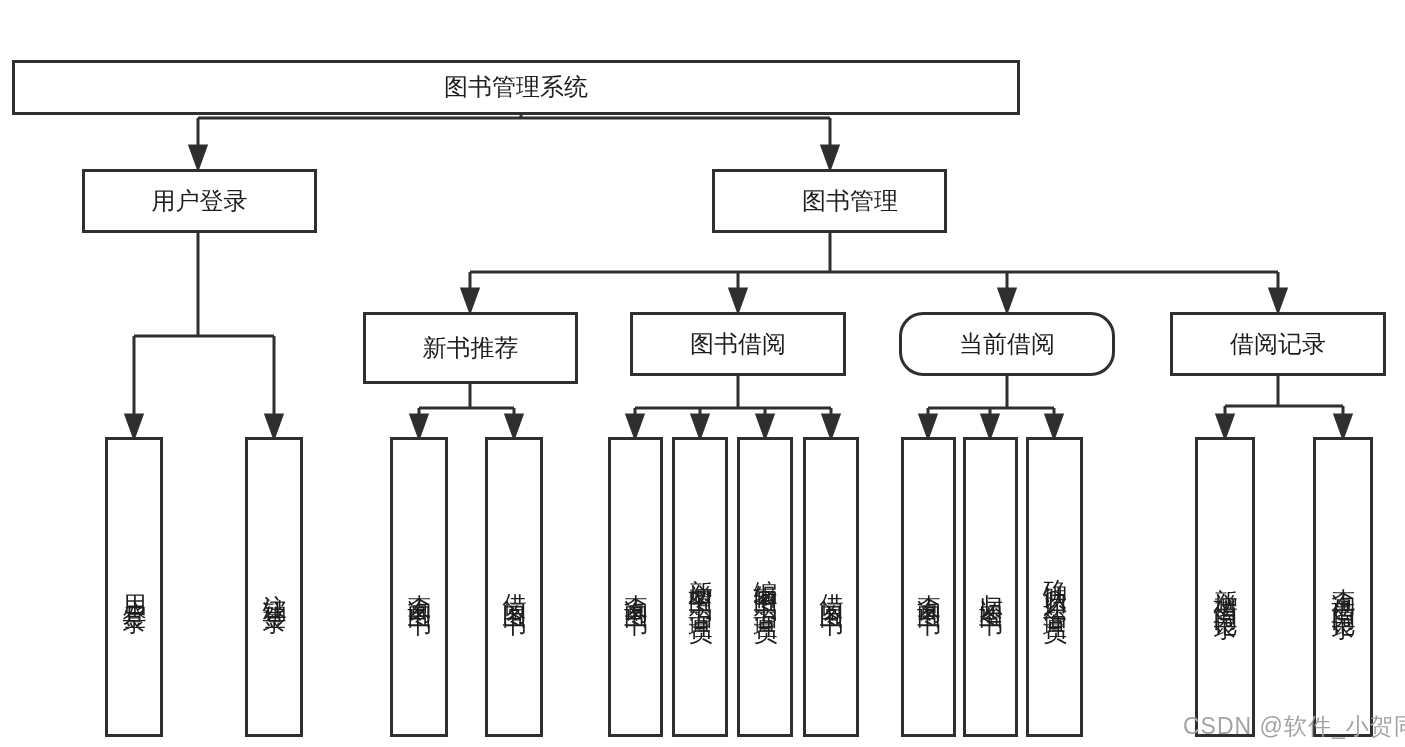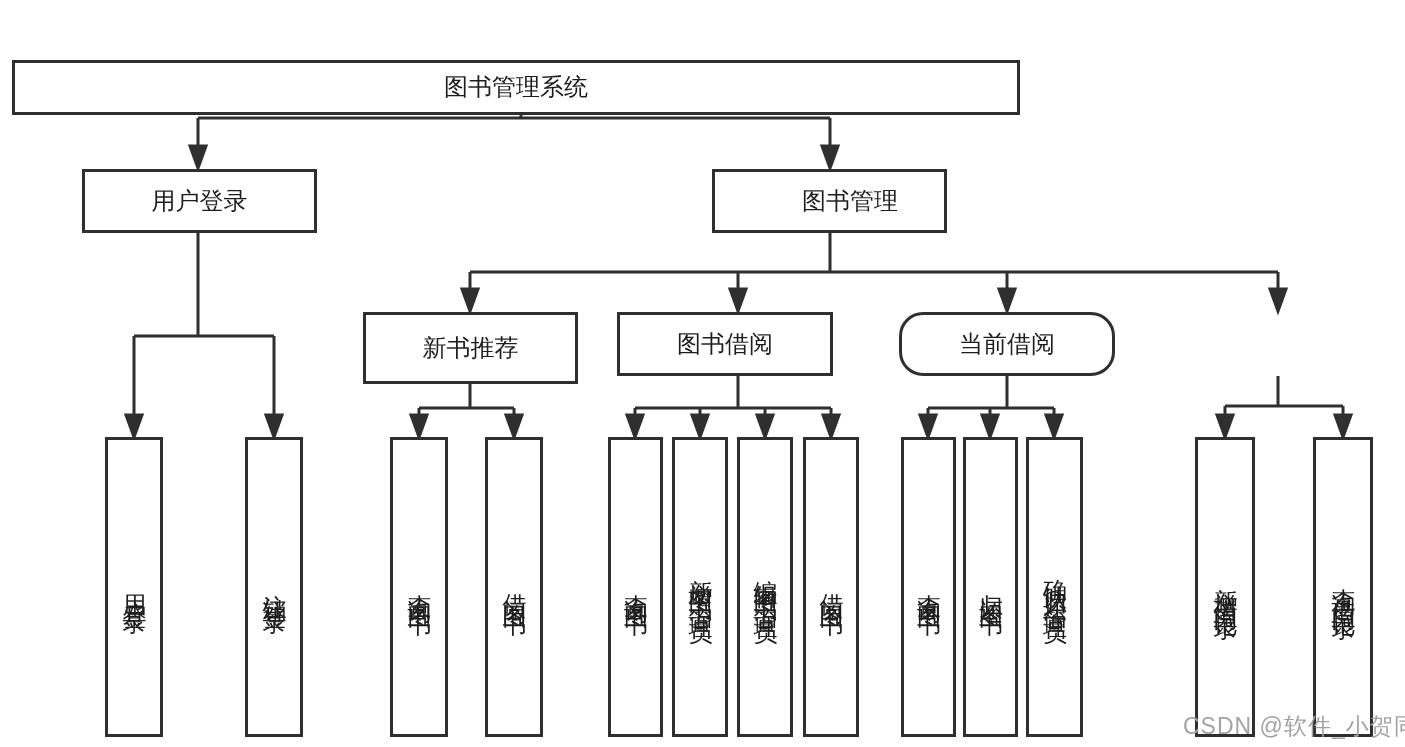--- a/index.html
+++ b/index.html
@@ -107,22 +107,23 @@
       </g>
     </g>
   </svg>
 
   <div class="node" style="left:12px; top:13px; width:1008px; height:55px;margin-top:47px;">图书管理系统</div>
 
   <div class="node" style="left:82px; top:169px; width:235px; height:64px;">用户登录</div>
   <div class="node" style="left:712px; top:169px; width:235px; height:64px;padding-left:41px;">图书管理</div>
 
   <div class="node" style="left:363px; top:312px; width:215px; height:72px;">新书推荐</div>
-  <div class="node" style="left:617px; top:312px; width:216px; height:64px;">图书借阅</div>
+  <div class="node" style="left:630px; top:312px; width:216px; height:64px;">图书借阅</div>
   <div class="node" style="left:899px; top:312px; width:216px; height:64px;border-radius:24px;">当前借阅</div>
+  <div class="node" style="left:1170px; top:312px; width:216px; height:64px;">借阅记录</div>
 
   <div class="node v" style="left:105px; top:437px; width:58px; height:300px;">用户登录</div>
   <div class="node v" style="left:245px; top:437px; width:58px; height:300px;">注销登录</div>
 
   <div class="node v" style="left:390px; top:437px; width:58px; height:300px;">查询图书</div>
   <div class="node v" style="left:485px; top:437px; width:58px; height:300px;">借阅图书</div>
 
   <div class="node v" style="left:608px; top:437px; width:55px; height:300px;">查询图书</div>
   <div class="node v" style="left:672px; top:437px; width:56px; height:300px;">新增图书（管理员）</div>
   <div class="node v" style="left:737px; top:437px; width:56px; height:300px;">编辑图书（管理员）</div>

